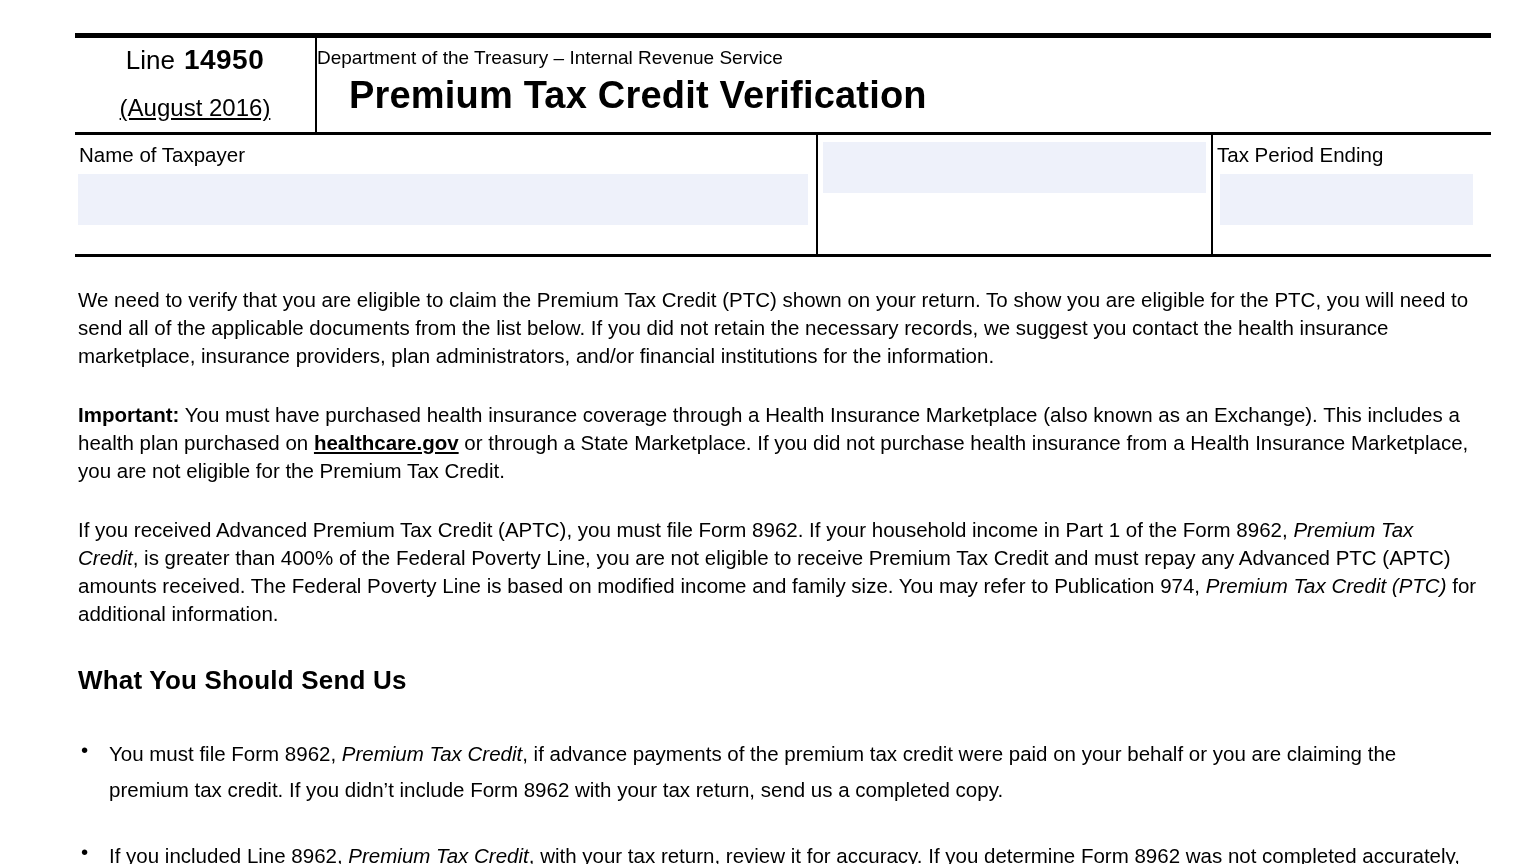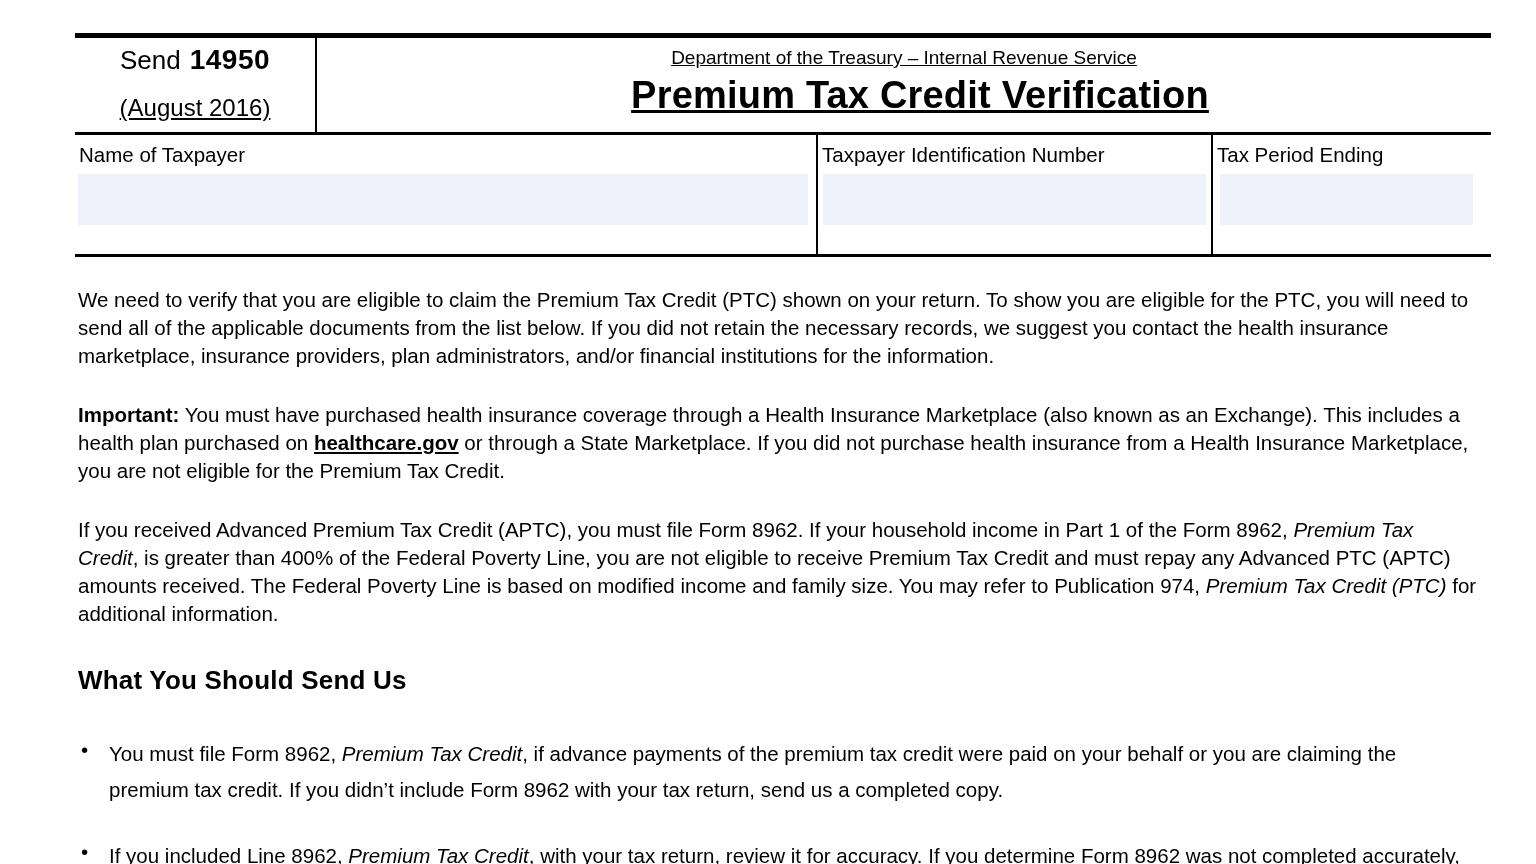--- a/index.html
+++ b/index.html
@@ -23,23 +23,22 @@
   .head-left {
     border-right:2px solid var(--rule,#000);
     display:flex; flex-direction:column; justify-content:center; align-items:center;
     padding-bottom:4px;
   }
   .form-line { display:flex; align-items:baseline; gap:9px; }
   .form-word { font-size:26px; }
   .form-num  { font-size:28px; font-weight:bold; letter-spacing:0.5px; }
   .form-rev  { font-size:24px; margin-top:18px;text-decoration:underline; }
   .head-right {
-    display:flex; flex-direction:column; align-items:center; justify-content:center;
+    display:flex; flex-direction:column; align-items:flex-start; justify-content:center;
     padding-bottom:6px;
-    text-decoration:underline;
   }
   .agency { font-size:19px; }
   .form-title { font-size:38px; font-weight:bold; margin-top:5px; letter-spacing:0.2px;margin-left:32px; }
 
   
   .fields-row {
     margin:0 45px 0 75px;
     display:grid;
     grid-template-columns:741px 395px 280px;
     border-bottom:3px solid var(--rule,#000);
@@ -93,38 +92,37 @@
   }
 </style>
 </head>
 <body>
 
 <div class="page">
 
   <div class="form-head">
     <div class="head-left">
       <div class="form-line">
-        <span class="form-word">Send</span>
+        <span class="form-word">Line</span>
         <span class="form-num">14950</span>
       </div>
       <div class="form-rev">(August 2016)</div>
     </div>
     <div class="head-right">
       <div class="agency">Department of the Treasury – Internal Revenue Service</div>
       <div class="form-title">Premium Tax Credit Verification</div>
     </div>
   </div>
 
   <div class="fields-row">
     <div class="field-cell">
       <div class="field-label">Name of Taxpayer</div>
       <div class="field-input fi-name"></div>
     </div>
     <div class="field-cell">
-      <div class="field-label">Taxpayer Identification Number</div>
       <div class="field-input fi-tin"></div>
     </div>
     <div class="field-cell">
       <div class="field-label">Tax Period Ending</div>
       <div class="field-input fi-period"></div>
     </div>
   </div>
 
   <div class="body-copy">
     <div>

